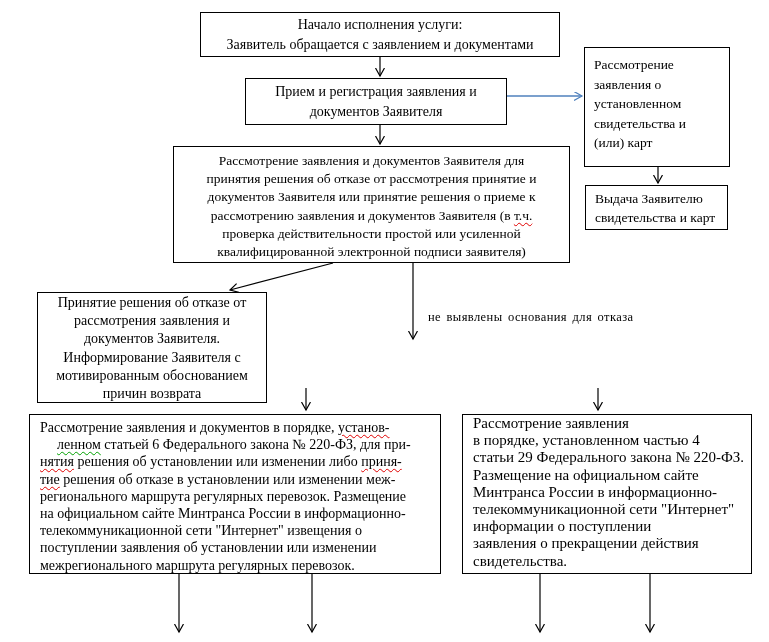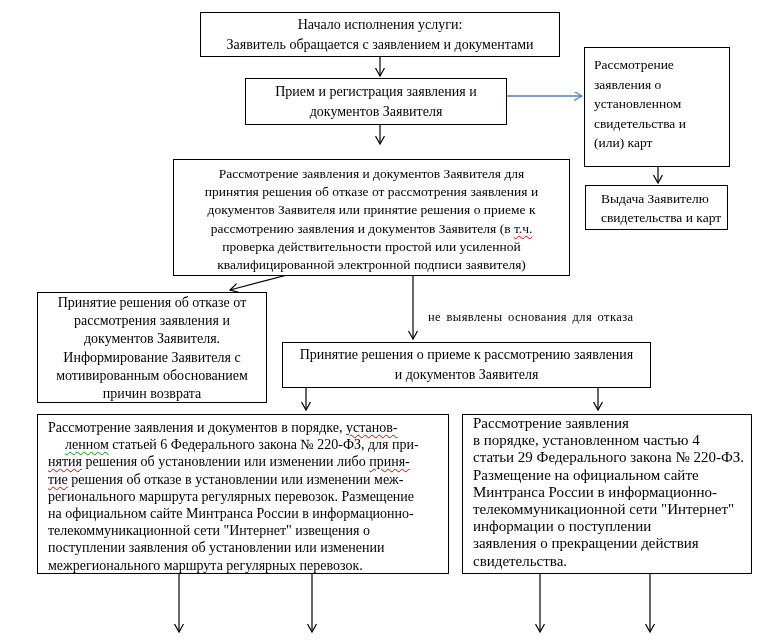--- a/index.html
+++ b/index.html
@@ -26,25 +26,25 @@
     text-decoration-thickness:1px;text-underline-offset:2px;margin-left:17px;
   }
   .flow-label{
     position:absolute;font-size:12.5px;letter-spacing:0.4px;word-spacing:2px;white-space:nowrap;margin-top:47px;
   }
 
   
   #box-start{left:200px;top:12px;width:360px;height:45px;padding-top:2px;font-size:14px;line-height:20px;}
   #box-reception{left:245px;top:78px;width:262px;height:47px;padding-top:3px;font-size:14px;line-height:20px;}
   #box-reissue{left:584px;top:47px;width:146px;height:120px;padding:7px 6px 0 9px;font-size:13.5px;line-height:19.5px;}
-  #box-issue{left:585px;top:185px;width:143px;height:45px;padding:3px 4px 0 15px;font-size:13.5px;line-height:19px;}
-  #box-review{left:173px;top:146px;width:397px;height:117px;padding-top:5px;font-size:13.5px;line-height:18.2px;margin-top:13px;}
+  #box-issue{left:585px;top:185px;width:143px;height:45px;padding:3px 4px 0 9px;font-size:13.5px;line-height:19px;}
+  #box-review{left:173px;top:146px;width:397px;height:117px;padding-top:5px;font-size:13.5px;line-height:18.2px;}
   #box-refusal{left:37px;top:292px;width:230px;height:111px;padding-top:1px;font-size:14px;line-height:18.2px;}
   #box-acceptance{left:282px;top:342px;width:369px;height:46px;padding-top:2px;font-size:14px;line-height:20px;}
-  #box-route-review{left:37px;top:414px;width:412px;height:160px;padding:4px 6px 0 10px;font-size:14px;line-height:17.2px;}
+  #box-route-review{left:29px;top:414px;width:412px;height:160px;padding:4px 6px 0 10px;font-size:14px;line-height:17.2px;}
   #box-cert-review{left:462px;top:414px;width:290px;height:160px;padding:0 6px 0 10px;font-size:15px;line-height:17.2px;}
   #label-grounds{left:62px;top:261px;}
   #label-no-grounds{left:428px;top:263px;}
 </style>
 </head>
 <body>
 
 <div class="canvas">
 
   <svg class="arrows" viewBox="0 0 769 642" xmlns="http://www.w3.org/2000/svg">
@@ -88,43 +88,39 @@
 (или) карт</div>
   </div>
 
   <div class="fc-box left" id="box-issue">
     <div class="box-text">Выдача Заявителю
 свидетельства и карт</div>
   </div>
 
   <div class="fc-box center" id="box-review">
     <div class="rich-line"><span>Рассмотрение заявления и документов Заявителя для</span></div>
-    <div class="rich-line"><span>принятия решения об отказе от рассмотрения заявления и</span></div>
+    <div class="rich-line"><span>принятия решения об отказе от рассмотрения принятие и</span></div>
     <div class="rich-line"><span>документов Заявителя или принятие решения о приеме к</span></div>
     <div class="rich-line"><span>рассмотрению заявления и документов Заявителя (в </span><span class="wavy-red">т.ч.</span></div>
     <div class="rich-line"><span>проверка действительности простой или усиленной</span></div>
     <div class="rich-line"><span>квалифицированной электронной подписи заявителя)</span></div>
   </div>
 
   <div class="flow-label" id="label-grounds">выявлены основания для отказа</div>
   <div class="flow-label" id="label-no-grounds">не выявлены основания для отказа</div>
 
   <div class="fc-box center" id="box-refusal">
     <div class="box-text">Принятие решения об отказе от
 рассмотрения заявления и
 документов Заявителя.
 Информирование Заявителя с
 мотивированным обоснованием
 причин возврата</div>
   </div>
 
-  <div class="fc-box center" id="box-acceptance">
-    <div class="box-text">Принятие решения о приеме к рассмотрению заявления
-и документов Заявителя</div>
-  </div>
 
   <div class="fc-box left" id="box-route-review">
     <div class="rich-line"><span>Рассмотрение заявления и документов в порядке, </span><span class="wavy-red">установ-</span></div>
     <div class="rich-line"><span class="wavy-green">ленном</span><span> статьей 6 Федерального закона № 220-ФЗ, для при-</span></div>
     <div class="rich-line"><span class="wavy-red">нятия</span><span> решения об установлении или изменении либо </span><span class="wavy-red">приня-</span></div>
     <div class="rich-line"><span class="wavy-red">тие</span><span> решения об отказе в установлении или изменении меж-</span></div>
     <div class="rich-line"><span>регионального маршрута регулярных перевозок. Размещение</span></div>
     <div class="rich-line"><span>на официальном сайте Минтранса России в информационно-</span></div>
     <div class="rich-line"><span>телекоммуникационной сети "Интернет" извещения о</span></div>
     <div class="rich-line"><span>поступлении заявления об установлении или изменении</span></div>

